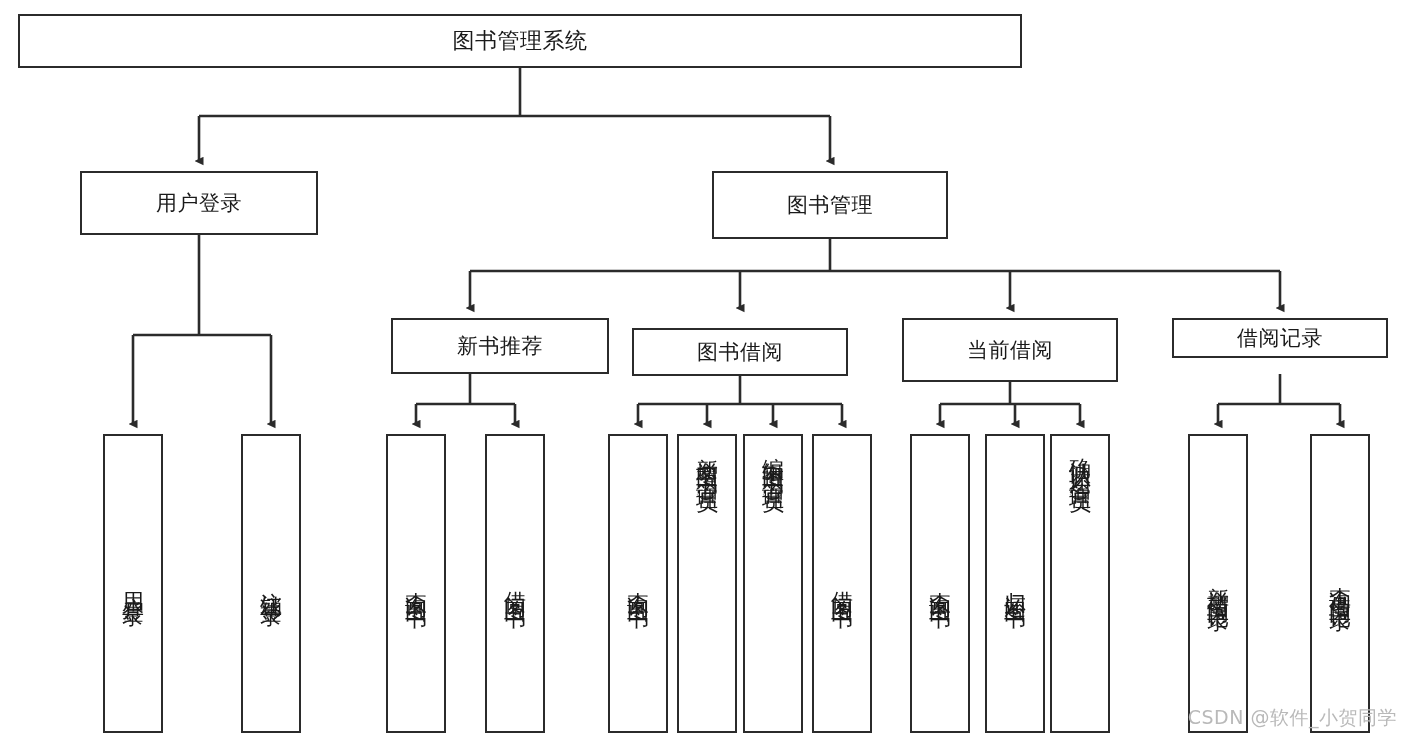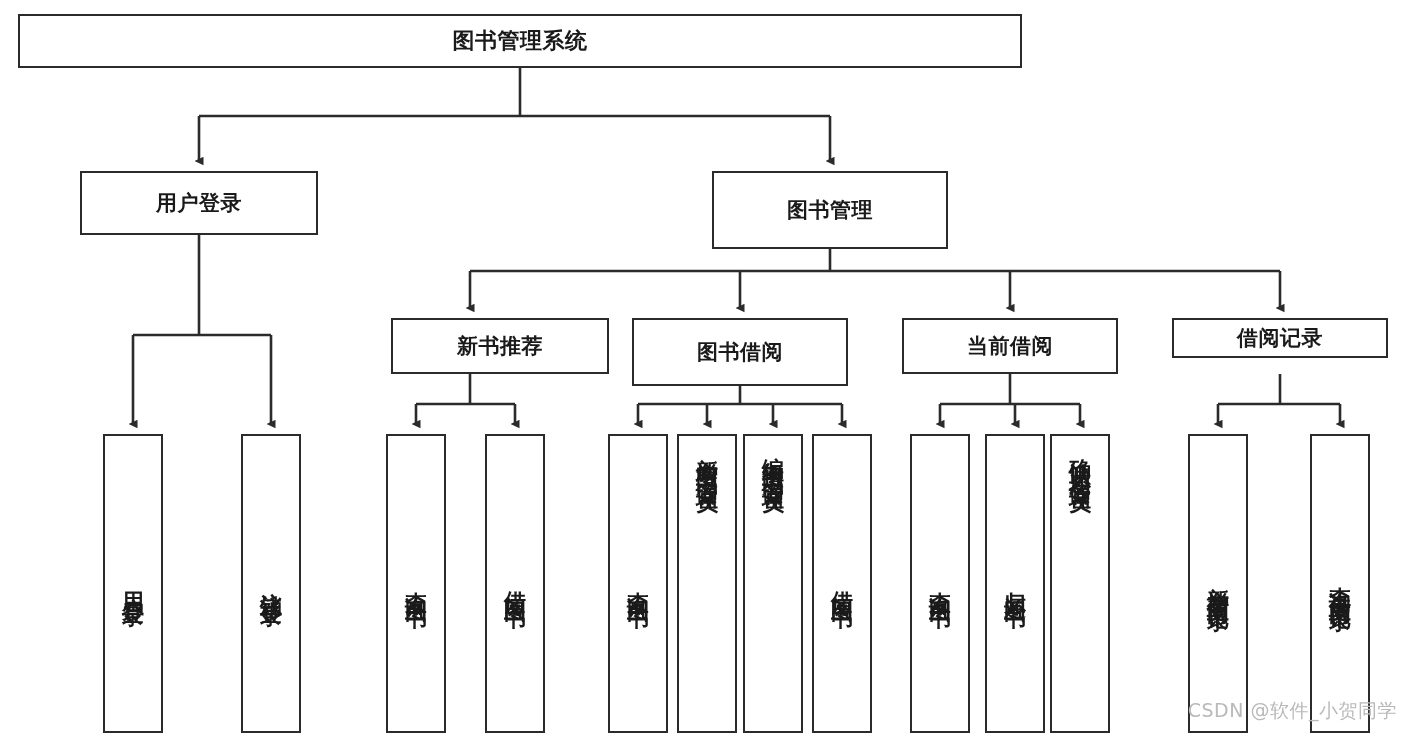--- a/index.html
+++ b/index.html
@@ -29,21 +29,20 @@
   .node {
     position: absolute;
     box-sizing: border-box;
     border: 2px solid #2b2b2b;
     background: #ffffff;
     display: flex;
     align-items: center;
     justify-content: center;
     color: #1a1a1a;
     line-height: 1.18;
-    font-weight: bold;
   }
   .node-label {
     display: block;
     text-align: center;
     white-space: pre-line;
   }
   
   .node.horiz .node-label {
     font-size: 21px;
     letter-spacing: 0.5px;
@@ -64,21 +63,21 @@
     writing-mode: vertical-rl;
     text-orientation: upright;
     font-size: 22px;
     line-height: 1;
     letter-spacing: 5px;
     white-space: nowrap;
   }
   #watermark {
     position: absolute;
     right: 8px;
-    bottom: 23px;
+    bottom: 16px;
     font-size: 19px;
     color: #b9b9b9;
     letter-spacing: 0.5px;
     font-family: "DejaVu Sans", "Liberation Sans", sans-serif;
     white-space: nowrap;
   }
 </style>
 </head>
 <body>
 
@@ -127,30 +126,30 @@
       </g>
   </svg>
 
   <div id="nodes-layer">
       <div class="node horiz root" style="left: 18px; top: 14px; width: 1004px; height: 54px;">
         <span class="node-label">图书管理系统</span>
       </div>
       <div class="node horiz" style="left: 80px; top: 171px; width: 238px; height: 64px;">
         <span class="node-label">用户登录</span>
       </div>
-      <div class="node horiz" style="left: 712px; top: 171px; width: 236px; height: 78px;">
+      <div class="node horiz" style="left: 712px; top: 171px; width: 236px; height: 68px;">
         <span class="node-label">图书管理</span>
       </div>
       <div class="node horiz" style="left: 361px; top: 318px; width: 218px; height: 56px; margin-left: 30px;">
         <span class="node-label">新书推荐</span>
       </div>
-      <div class="node horiz" style="left: 632px; top: 318px; width: 216px; height: 68px;">
+      <div class="node horiz" style="left: 632px; top: 328px; width: 216px; height: 48px;">
         <span class="node-label">图书借阅</span>
       </div>
-      <div class="node horiz" style="left: 902px; top: 318px; width: 216px; height: 56px;">
+      <div class="node horiz" style="left: 902px; top: 318px; width: 216px; height: 64px;">
         <span class="node-label">当前借阅</span>
       </div>
       <div class="node horiz" style="left: 1172px; top: 318px; width: 216px; height: 40px;">
         <span class="node-label">借阅记录</span>
       </div>
       <div class="node vert" style="left: 103px; top: 434px; width: 60px; height: 299px;">
         <span class="node-label">用户登录</span>
       </div>
       <div class="node vert" style="left: 241px; top: 434px; width: 60px; height: 299px;">
         <span class="node-label">注销登录</span>

